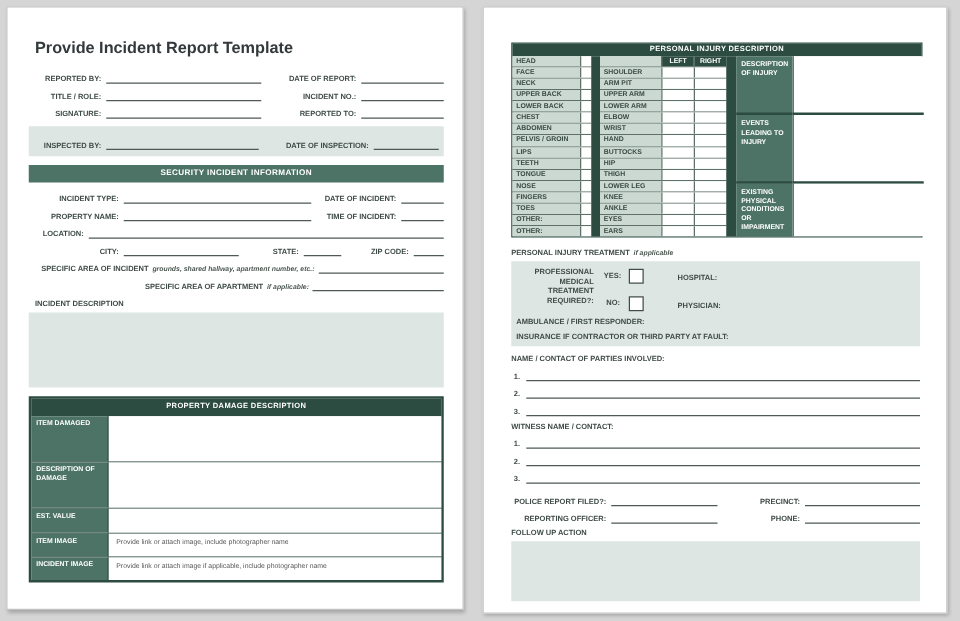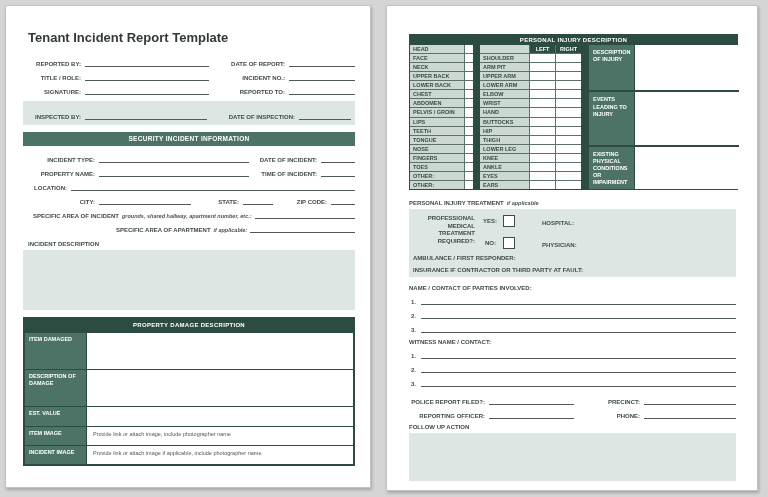--- a/index.html
+++ b/index.html
@@ -71,21 +71,21 @@
   .chk { width:12px; height:12px; background:#fff; border:1px solid #3f4b46; display:inline-block; }
   .numrow { display:flex; align-items:flex-end; height:14px; margin:0 21px 0 22px; }
   .num { width:12px; font-size:6px; font-weight:bold; color:#3f4b46; padding-left:2px; }
   .fub { margin:3px 21px 0 22px; height:48px; }
   .inspect-band { margin:6px 15px 0 17px; height:24px; display:flex; align-items:flex-end; padding:0 4px 5px 4px; }
 </style>
 </head>
 <body>
 
 <div class="page" id="page1">
-  <div id="p1-title">Tenant Incident Report Template</div>
+  <div id="p1-title">Provide Incident Report Template</div>
 
   <div class="frow">
     <div class="grp" style="width:186px;">
       <div class="lbl rlab" style="width:62px;">REPORTED BY:</div>
       <div class="ln"></div>
     </div>
     <div class="grp" style="flex:1; margin-left:12px;">
       <div class="lbl rlab" style="width:68px;">DATE OF REPORT:</div>
       <div class="ln"></div>
     </div>

